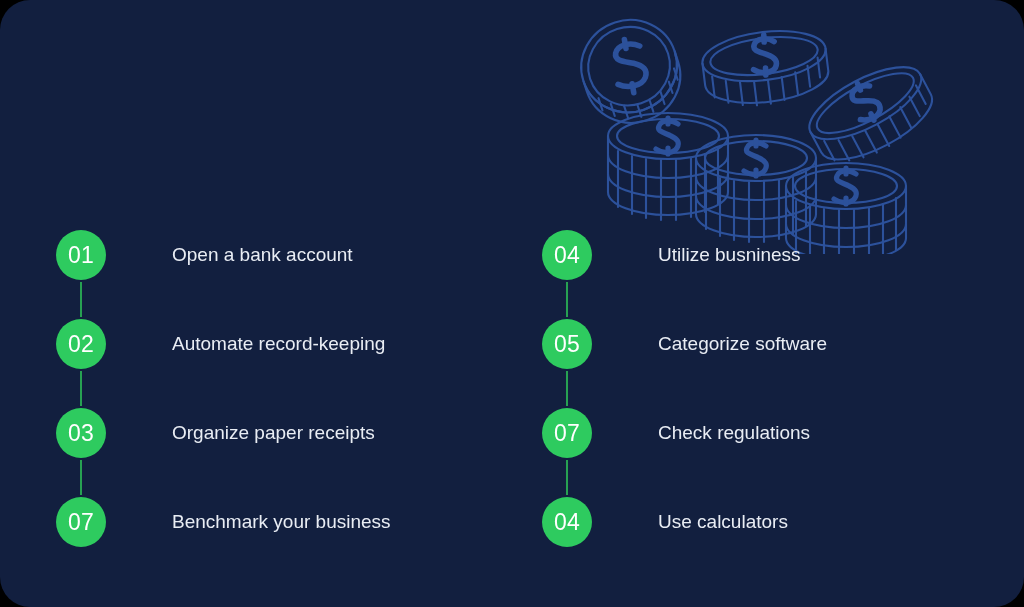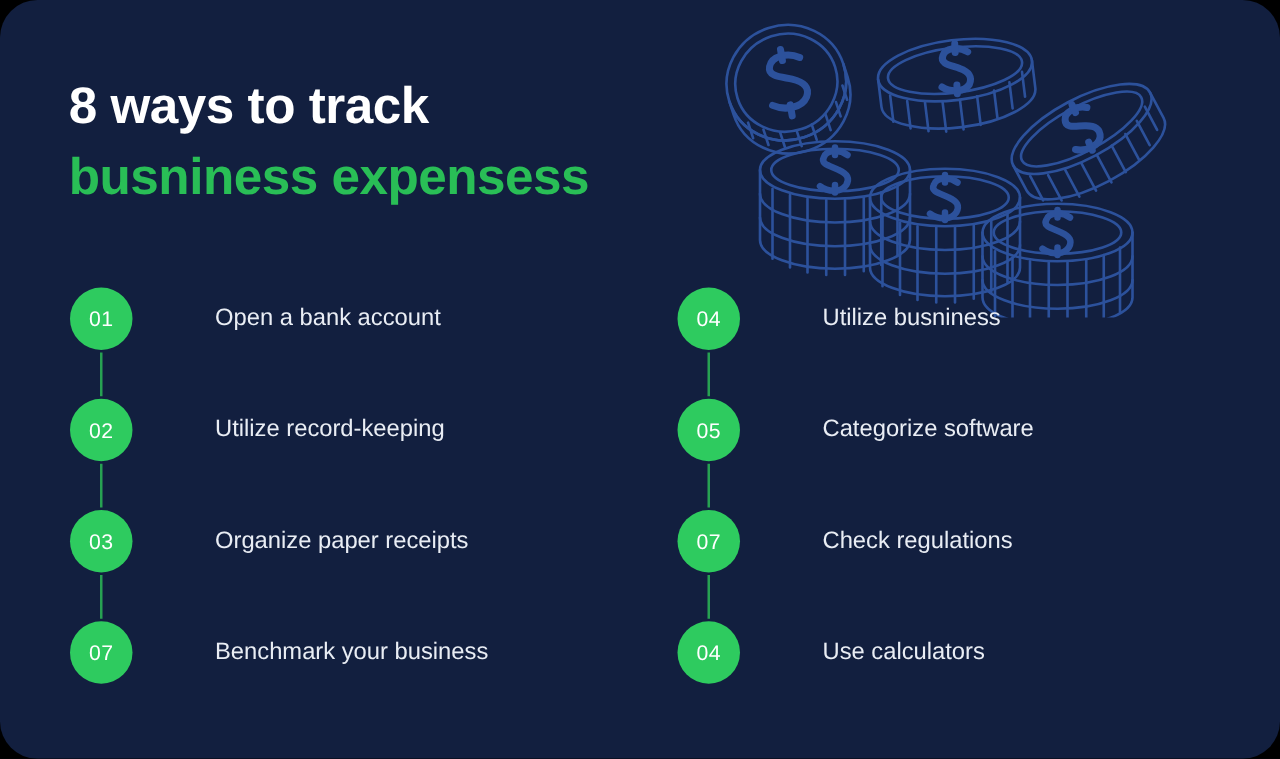--- a/index.html
+++ b/index.html
@@ -73,21 +73,21 @@
     height: 50px;
     border-radius: 50%;
     background: #2ECB5F;
     display: flex;
     align-items: center;
     justify-content: center;
     box-sizing: border-box;
   }
   .step-number {
     color: #FFFFFF;
-    font-size: 17px;
+    font-size: 23px;
     font-weight: normal;
     letter-spacing: 0.3px;
     line-height: 1;
   }
   .step-connector {
     position: absolute;
     left: 24px;
     top: 52px;
     width: 2px;
     height: 35px;
@@ -182,90 +182,86 @@
         <path d="M236 187 v52 M250 192 v54 M264 195 v55 M279 196 v56 M294 196 v56 M309 194 v55 M323 190 v54 M336 184 v52"></path>
         <g stroke-width="5.2">
           <path d="M296 160 c-7 -5 -17 -4 -19 2 c-3 6 7 7 12 10 c7 3 9 7 6 12 c-4 6 -14 6 -21 1"></path>
           <path d="M286 154 v6 M286 184 v6"></path>
         </g>
       </g>
 
     </g>
   </svg>
 
-  <div id="heading-block">
-    <span class="heading-line" id="heading-line-1">8 ways to track</span>
-    <span class="heading-line" id="heading-line-2">busniness expensess</span>
+
+  <div class="step-column" id="step-column-left">
+
+    <div class="step-row">
+      <div class="step-badge">
+        <span class="step-number">01</span>
+      </div>
+      <div class="step-connector"></div>
+      <div class="step-label">Open a bank account</div>
+    </div>
+
+    <div class="step-row">
+      <div class="step-badge">
+        <span class="step-number">02</span>
+      </div>
+      <div class="step-connector"></div>
+      <div class="step-label">Automate record-keeping</div>
+    </div>
+
+    <div class="step-row">
+      <div class="step-badge">
+        <span class="step-number">03</span>
+      </div>
+      <div class="step-connector"></div>
+      <div class="step-label">Organize paper receipts</div>
+    </div>
+
+    <div class="step-row">
+      <div class="step-badge">
+        <span class="step-number">07</span>
+      </div>
+
+      <div class="step-label">Benchmark your business</div>
+    </div>
+
   </div>
 
-  <div class="step-column" id="step-column-left">
-
-    <div class="step-row">
-      <div class="step-badge">
-        <span class="step-number">01</span>
-      </div>
-      <div class="step-connector"></div>
-      <div class="step-label">Open a bank account</div>
-    </div>
-
-    <div class="step-row">
-      <div class="step-badge">
-        <span class="step-number">02</span>
-      </div>
-      <div class="step-connector"></div>
-      <div class="step-label">Utilize record-keeping</div>
-    </div>
-
-    <div class="step-row">
-      <div class="step-badge">
-        <span class="step-number">03</span>
-      </div>
-      <div class="step-connector"></div>
-      <div class="step-label">Organize paper receipts</div>
+  <div class="step-column" id="step-column-right">
+
+    <div class="step-row">
+      <div class="step-badge">
+        <span class="step-number">04</span>
+      </div>
+      <div class="step-connector"></div>
+      <div class="step-label">Utilize busniness</div>
+    </div>
+
+    <div class="step-row">
+      <div class="step-badge">
+        <span class="step-number">05</span>
+      </div>
+      <div class="step-connector"></div>
+      <div class="step-label">Categorize software</div>
     </div>
 
     <div class="step-row">
       <div class="step-badge">
         <span class="step-number">07</span>
       </div>
-
-      <div class="step-label">Benchmark your business</div>
+      <div class="step-connector"></div>
+      <div class="step-label">Check regulations</div>
+    </div>
+
+    <div class="step-row">
+      <div class="step-badge">
+        <span class="step-number">04</span>
+      </div>
+
+      <div class="step-label">Use calculators</div>
     </div>
 
   </div>
 
-  <div class="step-column" id="step-column-right">
-
-    <div class="step-row">
-      <div class="step-badge">
-        <span class="step-number">04</span>
-      </div>
-      <div class="step-connector"></div>
-      <div class="step-label">Utilize busniness</div>
-    </div>
-
-    <div class="step-row">
-      <div class="step-badge">
-        <span class="step-number">05</span>
-      </div>
-      <div class="step-connector"></div>
-      <div class="step-label">Categorize software</div>
-    </div>
-
-    <div class="step-row">
-      <div class="step-badge">
-        <span class="step-number">07</span>
-      </div>
-      <div class="step-connector"></div>
-      <div class="step-label">Check regulations</div>
-    </div>
-
-    <div class="step-row">
-      <div class="step-badge">
-        <span class="step-number">04</span>
-      </div>
-
-      <div class="step-label">Use calculators</div>
-    </div>
-
-  </div>
-
 </div>
 
 </body></html>

